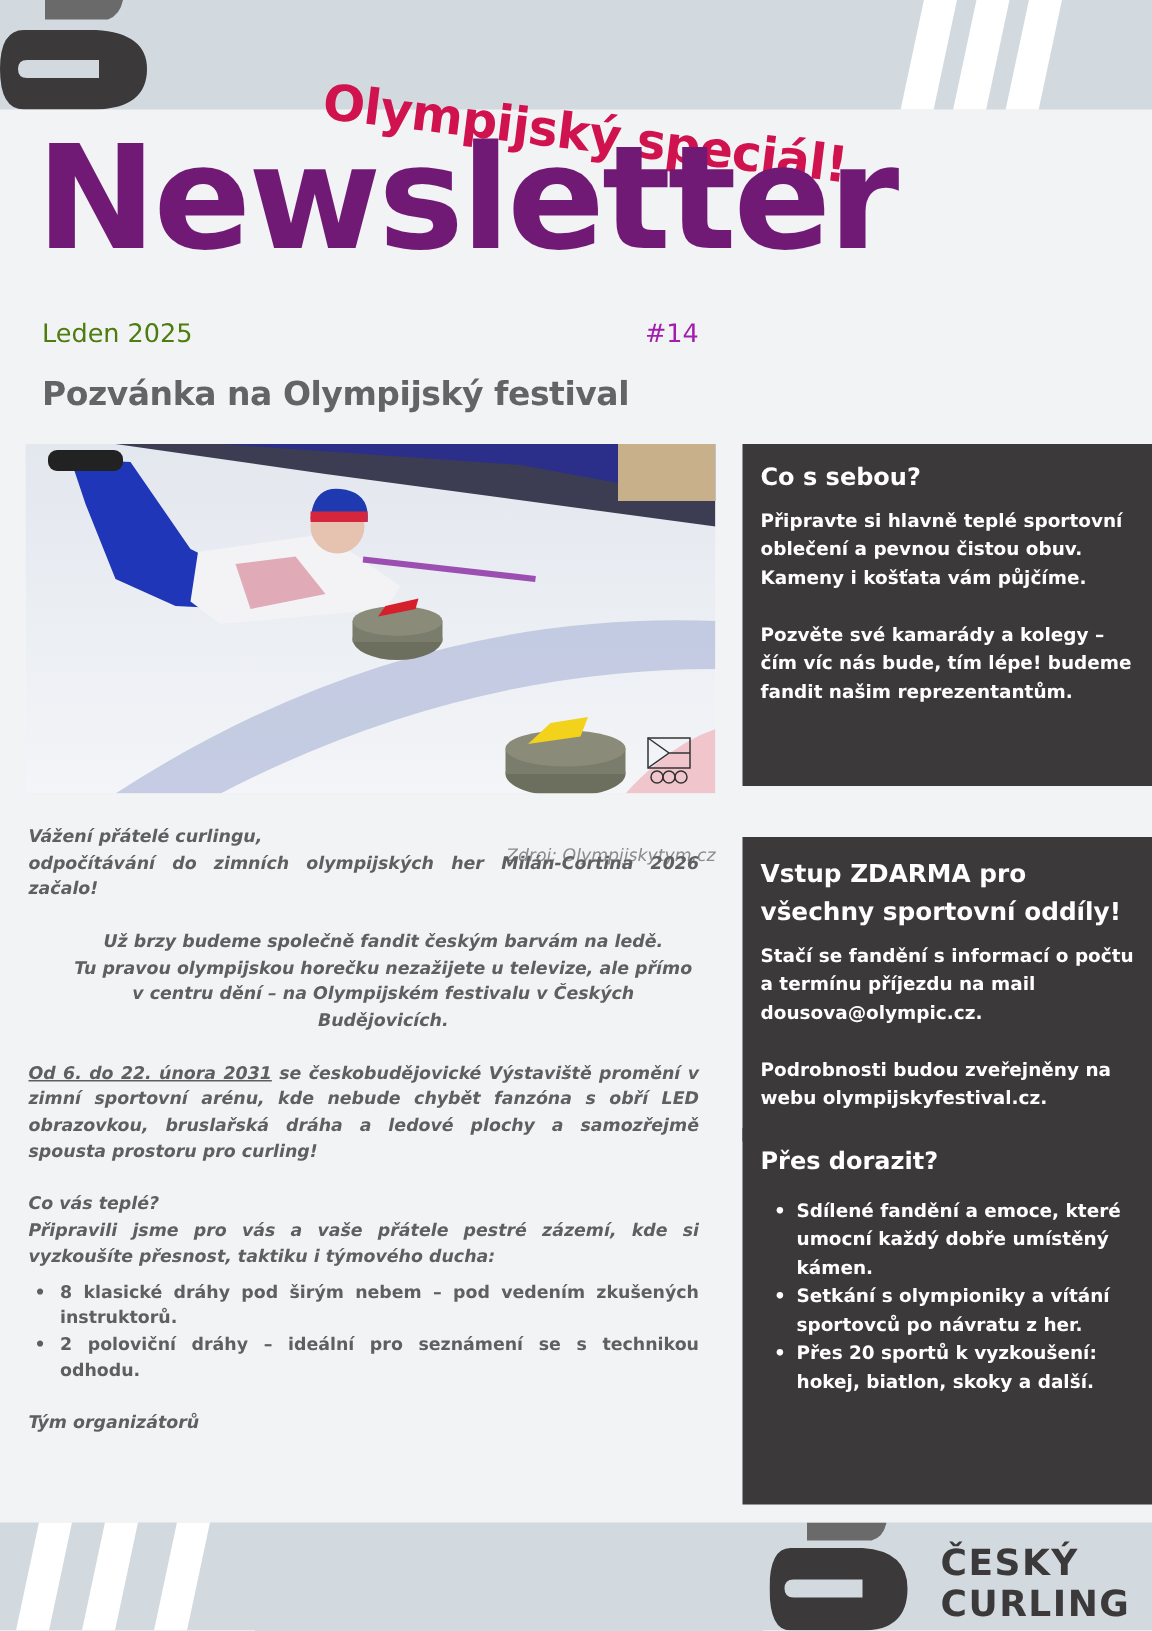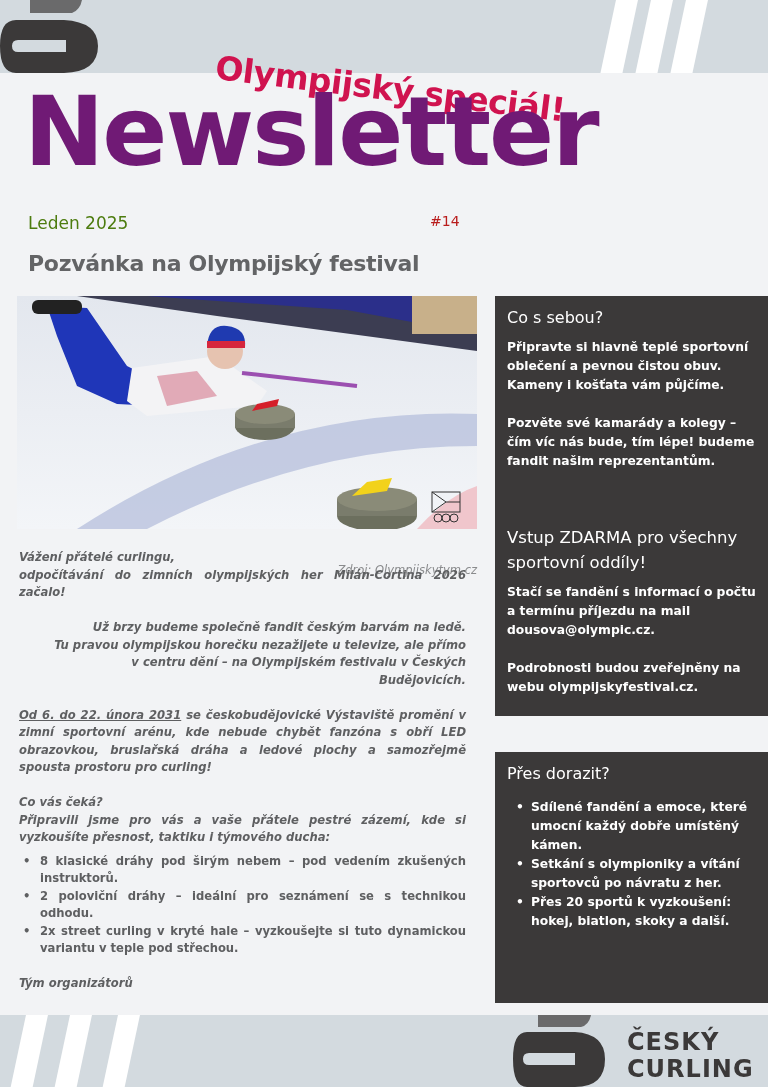--- a/index.html
+++ b/index.html
@@ -11,44 +11,44 @@
   .stripe { position: absolute; width: 22px; background: #ffffff; transform: skewX(-12deg); }
 
   .logo-top { position: absolute; left: 0; top: 0; width: 100px; height: 73px; }
 
   .special { position: absolute; left: 218px; top: 48px; color: #d0134f; font-weight: bold; font-size: 33px;
              transform: rotate(7deg); transform-origin: left top; white-space: nowrap; letter-spacing: -0.5px; }
   .title { position: absolute; left: 24px; top: 84px; font-size: 96px; font-weight: bold; color: #701a75;
            letter-spacing: -2px; line-height: 1; }
 
   .meta-date { position: absolute; left: 28px; top: 213px; font-size: 17px; color: #4d7c0f; }
-  .meta-issue { position: absolute; left: 430px; top: 213px; font-size: 14px; color: #b91c1c; }
+  .meta-issue { position: absolute; left: 430px; top: 213px; font-size: 17px; color: #a21caf; }
   .subtitle { position: absolute; left: 28px; top: 251px; font-size: 22px; font-weight: bold; color: #636466; letter-spacing: -0.3px; }
 
   .photo { position: absolute; left: 17px; top: 296px; width: 460px; height: 233px; overflow: hidden;
            background: linear-gradient(180deg, #e8ecf2 0%, #f4f6f9 60%, #eef1f6 100%); }
   .caption { position: absolute; left: 17px; top: 533px; width: 460px; text-align: right; font-size: 11.5px; font-style: italic; color: #8a8b8d; margin-top: 30px; }
 
   .article { position: absolute; left: 19px; top: 549px; width: 447px; font-size: 11.6px; font-weight: bold;
              color: #5e5f61; line-height: 17.5px; text-align: justify; }
   .article p { margin-bottom: 17.5px; font-style: italic; }
   .article p.tight { margin-bottom: 0; }
   .article ul { list-style: none; margin: 6px 0 17.5px 0; }
   .article li { position: relative; padding-left: 21px; }
   .article li::before { content: "•"; position: absolute; left: 4px; top: 0; }
   .underline { text-decoration: underline; }
 
   .box { position: absolute; left: 495px; width: 273px; background: #3b3939; color: #ffffff; padding: 12px 12px 12px 12px; }
-  .box h3 { font-size: 16px; font-weight: normal; margin-bottom: 10px; line-height: 20px; }
+  .box h3 { font-size: 16px; font-weight: bold; margin-bottom: 10px; line-height: 20px; }
   .box p { font-size: 12.3px; font-weight: bold; line-height: 19px; }
   .box ul { list-style: none; font-size: 12.3px; font-weight: bold; line-height: 19px; margin-left: 6px; }
   .box li { position: relative; padding-left: 18px; }
   .box li::before { content: "•"; position: absolute; left: 3px; }
   .box1 { top: 296px; height: 228px; }
-  .box2 { top: 513px; height: 203px; }
+  .box2 { top: 558px; height: 203px; }
   .box2 h3 { font-size: 16.5px; line-height: 25px; margin-bottom: 8px; }
   .box3 { top: 752px; height: 251px; }
 
   .brand { position: absolute; left: 513px; top: 1015px; width: 255px; height: 72px; }
   .brand-text { position: absolute; left: 627px; top: 1029px; font-size: 24px; font-weight: bold; color: #3b3939;
                 line-height: 27px; letter-spacing: 1px; }
 </style>
 </head>
 <body>
 
@@ -108,33 +108,32 @@
         <circle cx="429" cy="222" r="4"></circle>
         <circle cx="437" cy="222" r="4"></circle>
     </g>
   </svg>
 </div>
 <div class="caption">Zdroj:  Olympijskytym.cz</div>
 
 <div class="article">
   <p class="tight">Vážení přátelé curlingu,</p>
   <p>odpočítávání do zimních olympijských her Milán-Cortina 2026 začalo!</p>
-  <p style="text-align:right;margin-left:26px;">
+  <p style="text-align:center;margin-left:26px;">
     <span>Už brzy budeme společně fandit českým barvám na ledě.</span><br>
     <span>Tu pravou olympijskou horečku nezažijete u televize, ale přímo v centru dění – na Olympijském festivalu v Českých Budějovicích.</span>
   </p>
   <p>
     <span class="underline">Od 6. do 22. února 2031</span><span> se českobudějovické Výstaviště promění v zimní sportovní arénu, kde nebude chybět fanzóna s obří LED obrazovkou, bruslařská dráha a ledové plochy a samozřejmě spousta prostoru pro curling!</span>
   </p>
-  <p class="tight">Co vás čeká?</p>
+  <p class="tight">Co vás teplé?</p>
   <p class="tight">Připravili jsme pro vás a vaše přátele pestré zázemí, kde si vyzkoušíte přesnost, taktiku i týmového ducha:</p>
   <ul>
     <li>8 klasické dráhy pod širým nebem – pod vedením zkušených instruktorů.</li>
     <li>2 poloviční dráhy – ideální pro seznámení se s technikou odhodu.</li>
-    <li>2x street curling v kryté hale – vyzkoušejte si tuto dynamickou variantu v teple pod střechou.</li>
   </ul>
   <p class="tight">Tým organizátorů</p>
 </div>
 
 <div class="box box1">
   <h3>Co s sebou?</h3>
   <p>Připravte si hlavně teplé sportovní oblečení a pevnou čistou obuv. Kameny i košťata vám půjčíme.</p>
   <p style="margin-top:19px;">Pozvěte své kamarády a kolegy – čím víc nás bude, tím lépe! budeme fandit našim reprezentantům.</p>
 </div>
 

